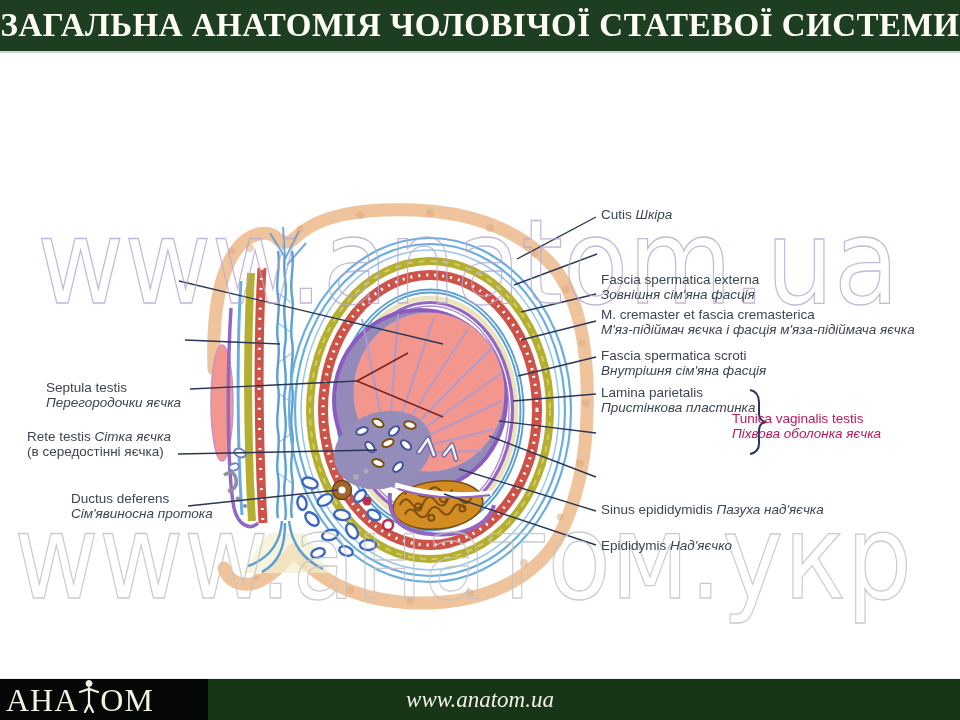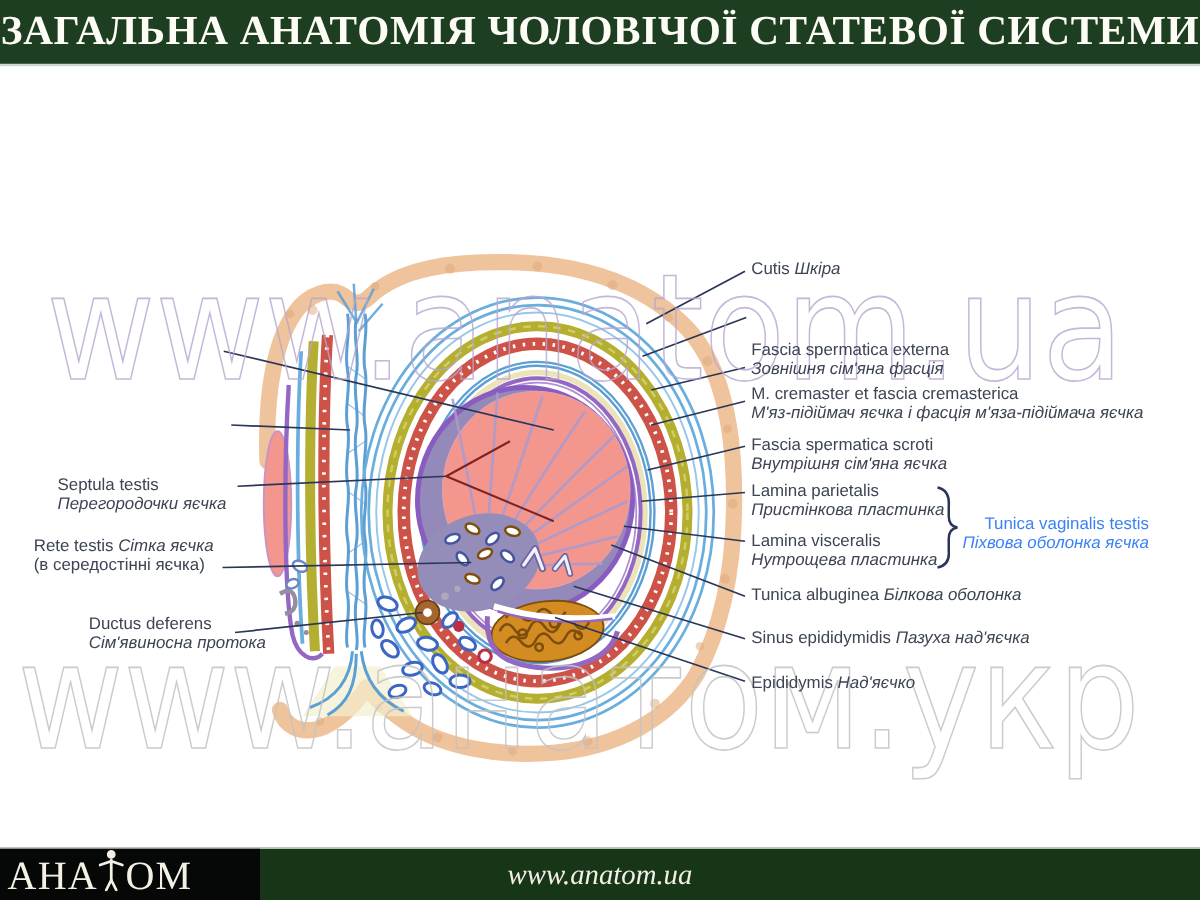--- a/index.html
+++ b/index.html
@@ -10,21 +10,21 @@
     border-bottom:2px solid #ccd6d6;display:flex;align-items:center;justify-content:center;}
   #titlebar .t{color:#fdfdf6;font-family:"Liberation Serif",serif;font-weight:bold;
     font-size:33px;letter-spacing:.5px;white-space:nowrap;}
   
   #content{position:absolute;left:0;top:53px;width:960px;height:624px;background:#fff;}
   #artsvg{position:absolute;left:0;top:0;width:960px;height:720px;}
   
   .lbl{position:absolute;color:#3d4453;font-size:13.5px;line-height:14.5px;white-space:nowrap;}
   .lbl i{}
   .cap{position:absolute;left:196px;top:540px;color:#222e5c;font-weight:bold;font-size:15.5px;}
-  .braceTxt{position:absolute;left:770px;top:358px;color:#3b82f6;font-size:13.5px;line-height:15px;white-space:nowrap;text-align:right;}
+  .braceTxt{position:absolute;left:732px;top:358px;color:#be185d;font-size:13.5px;line-height:15px;white-space:nowrap;}
   
   #footer{position:absolute;left:0;top:678px;width:960px;height:42px;background:#173618;border-top:1px solid #e9eded;}
   #logoblock{position:absolute;left:0;top:0;width:208px;height:42px;background:#060807;
     display:flex;align-items:center;padding-left:6px;box-sizing:border-box;}
   #logoblock .lg{color:#f3f1e4;font-family:"Liberation Serif",serif;font-size:32px;letter-spacing:1px;line-height:42px;text-align:center;}
   #footer .url{position:absolute;left:0;top:0;width:960px;height:42px;display:flex;align-items:center;justify-content:center;
     color:#f2efe6;font-family:"Liberation Serif",serif;font-style:italic;font-size:23px;}
   .person{display:inline-block;vertical-align:baseline;margin:0 1px -2px 1px;}
 </style>
 </head>
@@ -219,33 +219,27 @@
     <div class="lbl" style="left:601px;top:155px">
       <span>Cutis</span> <i>Шкіра</i>
     </div>
     <div class="lbl" style="left:601px;top:255px">
       <div>M. cremaster et fascia cremasterica</div><i>М'яз-підіймач яєчка і фасція м'яза-підіймача яєчка</i>
     </div>
     <div class="lbl" style="left:601px;top:220px">
       <div>Fascia spermatica externa</div><i>Зовнішня сім'яна фасція</i>
     </div>
     <div class="lbl" style="left:601px;top:296px">
-      <div>Fascia spermatica scroti</div><i>Внутрішня сім'яна яєчка</i>
+      <div>Fascia spermatica scroti</div><i>Внутрішня сім'яна фасція</i>
     </div>
     <div class="lbl" style="left:601px;top:333px">
       <div>Lamina parietalis</div><i>Пристінкова пластинка</i>
     </div>
-    <div class="lbl" style="left:601px;top:373px">
-      <div>Lamina visceralis</div><i>Нутрощева пластинка</i>
-    </div>
     <div class="braceTxt">
       <div>Tunica vaginalis testis</div><i>Піхвова оболонка яєчка</i>
-    </div>
-    <div class="lbl" style="left:601px;top:416px">
-      <span>Tunica albuginea</span> <i>Білкова оболонка</i>
     </div>
     <div class="lbl" style="left:601px;top:450px">
       <span>Sinus epididymidis</span> <i>Пазуха над'яєчка</i>
     </div>
     <div class="lbl" style="left:601px;top:486px">
       <span>Epididymis</span> <i>Над'яєчко</i>
     </div>
 
   </div>
 

